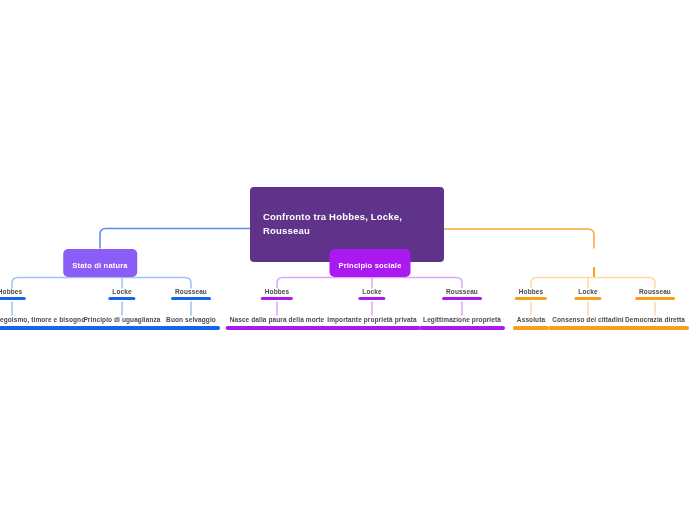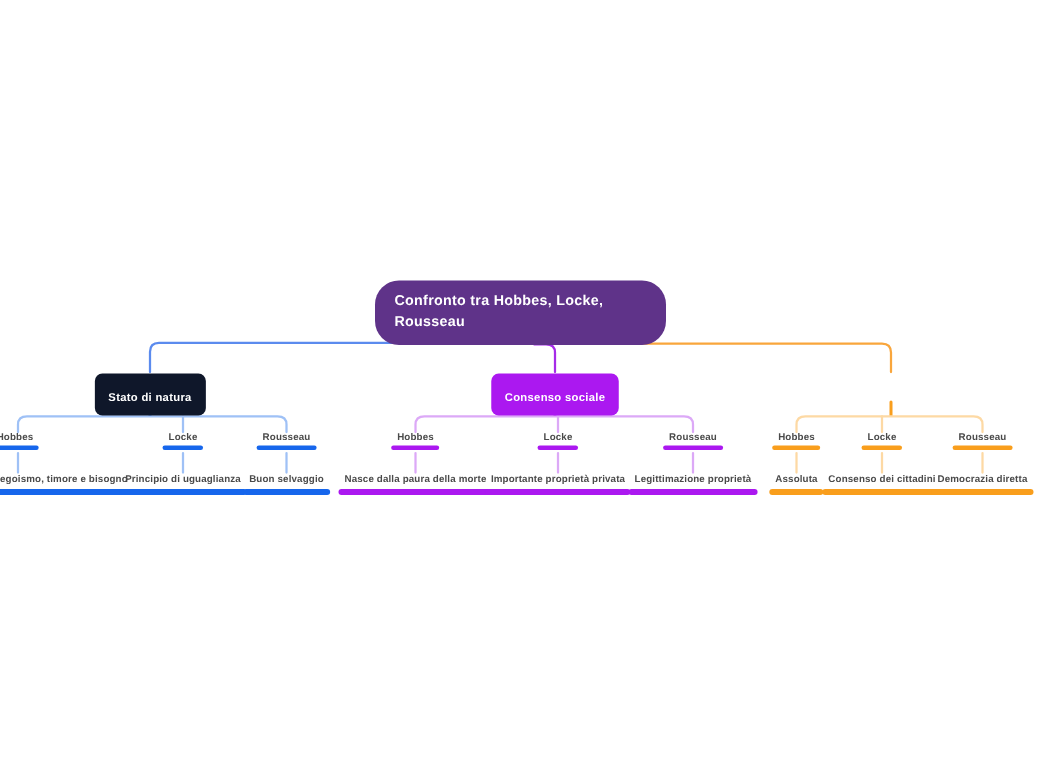--- a/index.html
+++ b/index.html
@@ -5,21 +5,21 @@
   html,body{margin:0;padding:0;}
   body{
     width:697px;height:520px;overflow:hidden;background:#ffffff;
     font-family:"Liberation Sans", sans-serif;position:relative;
   }
   #canvas{position:absolute;left:0;top:0;width:697px;height:520px;}
   svg.connectors{position:absolute;left:0;top:0;pointer-events:none;}
 
   .node-root{
     position:absolute;left:250px;top:187px;width:194px;box-sizing:border-box;
-    border-radius:16px;padding:7px 13px;cursor:pointer;
+    border-radius:4px;padding:23px 13px;cursor:pointer;
   }
   .node-root .label{font-size:9.5px;font-weight:700;line-height:1.5;letter-spacing:.2px;display:block;}
 
   .pill{
     position:absolute;top:249px;transform:translateX(-50%);
     border-radius:5px;padding:5px 9px;white-space:nowrap;cursor:pointer;
   }
   .pill .label{font-size:7.5px;font-weight:700;letter-spacing:.2px;}
 
   .subnode,.leaf{
@@ -66,25 +66,25 @@
     <path d="M588,277.5 V288" fill="none" stroke-width="1.5" stroke-linecap="round" stroke="#FDD9A4"></path>
     <path d="M531,302 V315" fill="none" stroke-width="1.5" stroke-linecap="round" stroke="#FDD9A4"></path>
     <path d="M588,302 V315" fill="none" stroke-width="1.5" stroke-linecap="round" stroke="#FDD9A4"></path>
     <path d="M655,302 V315" fill="none" stroke-width="1.5" stroke-linecap="round" stroke="#FDD9A4"></path>
   </svg>
 
   <div class="node-root" style="background: rgb(95, 51, 137); color: rgb(255, 255, 255);">
     <span class="label">Confronto tra Hobbes, Locke, Rousseau</span>
   </div>
 
-  <div class="pill" style="left: 100px; background: #0f172a; color: rgb(255, 255, 255); text-align: center;">
+  <div class="pill" style="left: 100px; background: #8b5cf6; color: rgb(255, 255, 255); text-align: center;">
     <span class="label">Stato di natura</span>
   </div>
   <div class="pill" style="left: 370px; background: rgb(171, 24, 240); color: rgb(255, 255, 255);">
-    <span class="label">Consenso sociale</span>
+    <span class="label">Principio sociale</span>
   </div>
 
   <div class="subnode" style="left: 10px; color: rgb(74, 74, 74);">
     <span class="label">Hobbes</span>
     <div class="bar" style="background: rgb(22, 102, 236);"></div>
   </div>
   <div class="subnode" style="left: 122px; color: rgb(74, 74, 74);">
     <span class="label">Locke</span>
     <div class="bar" style="background: rgb(22, 102, 236);"></div>
   </div>

